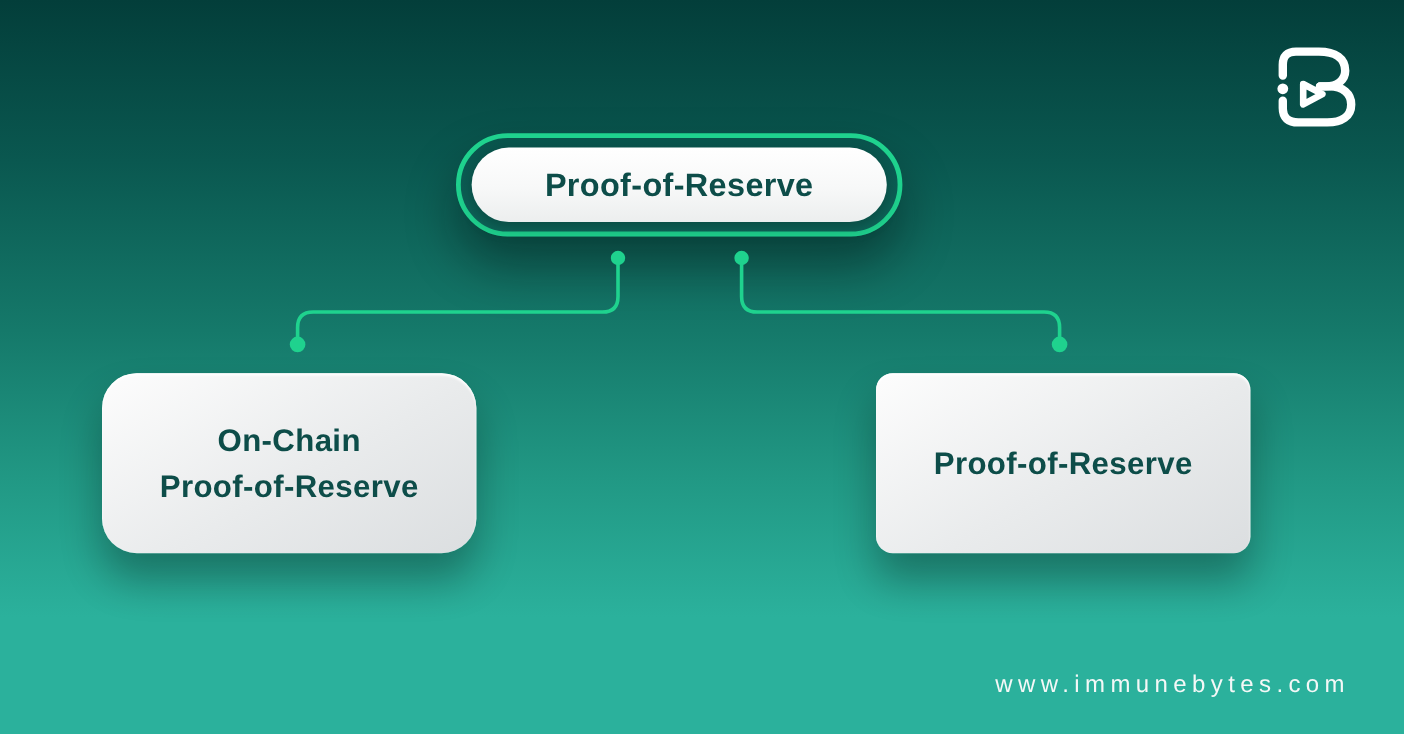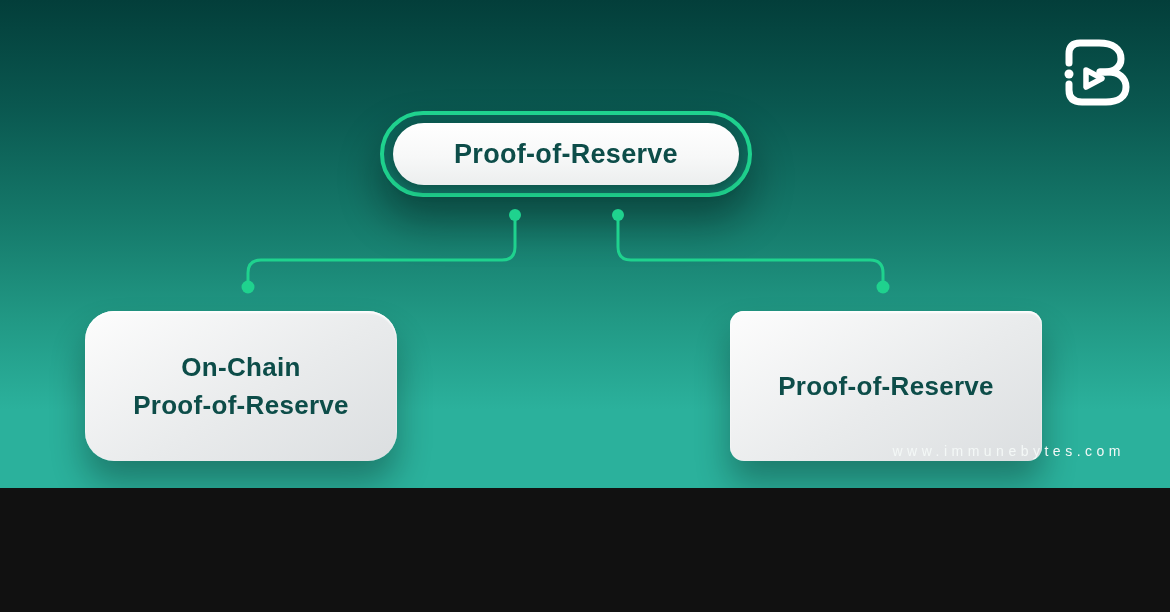--- a/index.html
+++ b/index.html
@@ -1,21 +1,21 @@
 <!DOCTYPE html>
 <html style="--background-top: #033e3a; --background-bottom: #2bb19c; --accent-green: #1fd28e; --node-text: #0d4d49; --node-background: #e9ebec; --pill-background: #fafbfb; --footer-text: #f4f8f7; --logo-white: #ffffff;"><head>
 <meta charset="utf-8">
 <style>
   html, body { margin: 0; padding: 0; }
   body { background: #111; font-family: "Liberation Sans", sans-serif; }
 
   .canvas {
     position: relative;
     width: 1170px;
-    height: 488px;
+    height: 612px;
     overflow: hidden;
     background: linear-gradient(180deg,
       var(--background-top, #033e3a) 0%,
       #0a5850 22%,
       #15796a 45%,
       #219884 65%,
       var(--background-bottom, #2bb19c) 84%,
       var(--background-bottom, #2bb19c) 100%);
   }
 
@@ -107,21 +107,21 @@
     letter-spacing: 0.3px;
     color: var(--node-text, #0d4d49);
   }
 
   
   .footer-url {
     position: absolute;
     right: 45px;
     bottom: 29px;
     color: var(--footer-text, #f4f8f7);
-    font-size: 14px;
+    font-size: 20px;
     letter-spacing: 4.5px;
   }
 </style>
 </head>
 <body>
 
 <div class="canvas">
 
   <svg class="logo" viewBox="0 0 80 80" aria-hidden="true">
     <path class="logo-stroke" d="M13 33 V24 Q13 13 24 13 H43 C57 13 65 19 65 29 C65 37 58 42 49 42 H44"></path>

